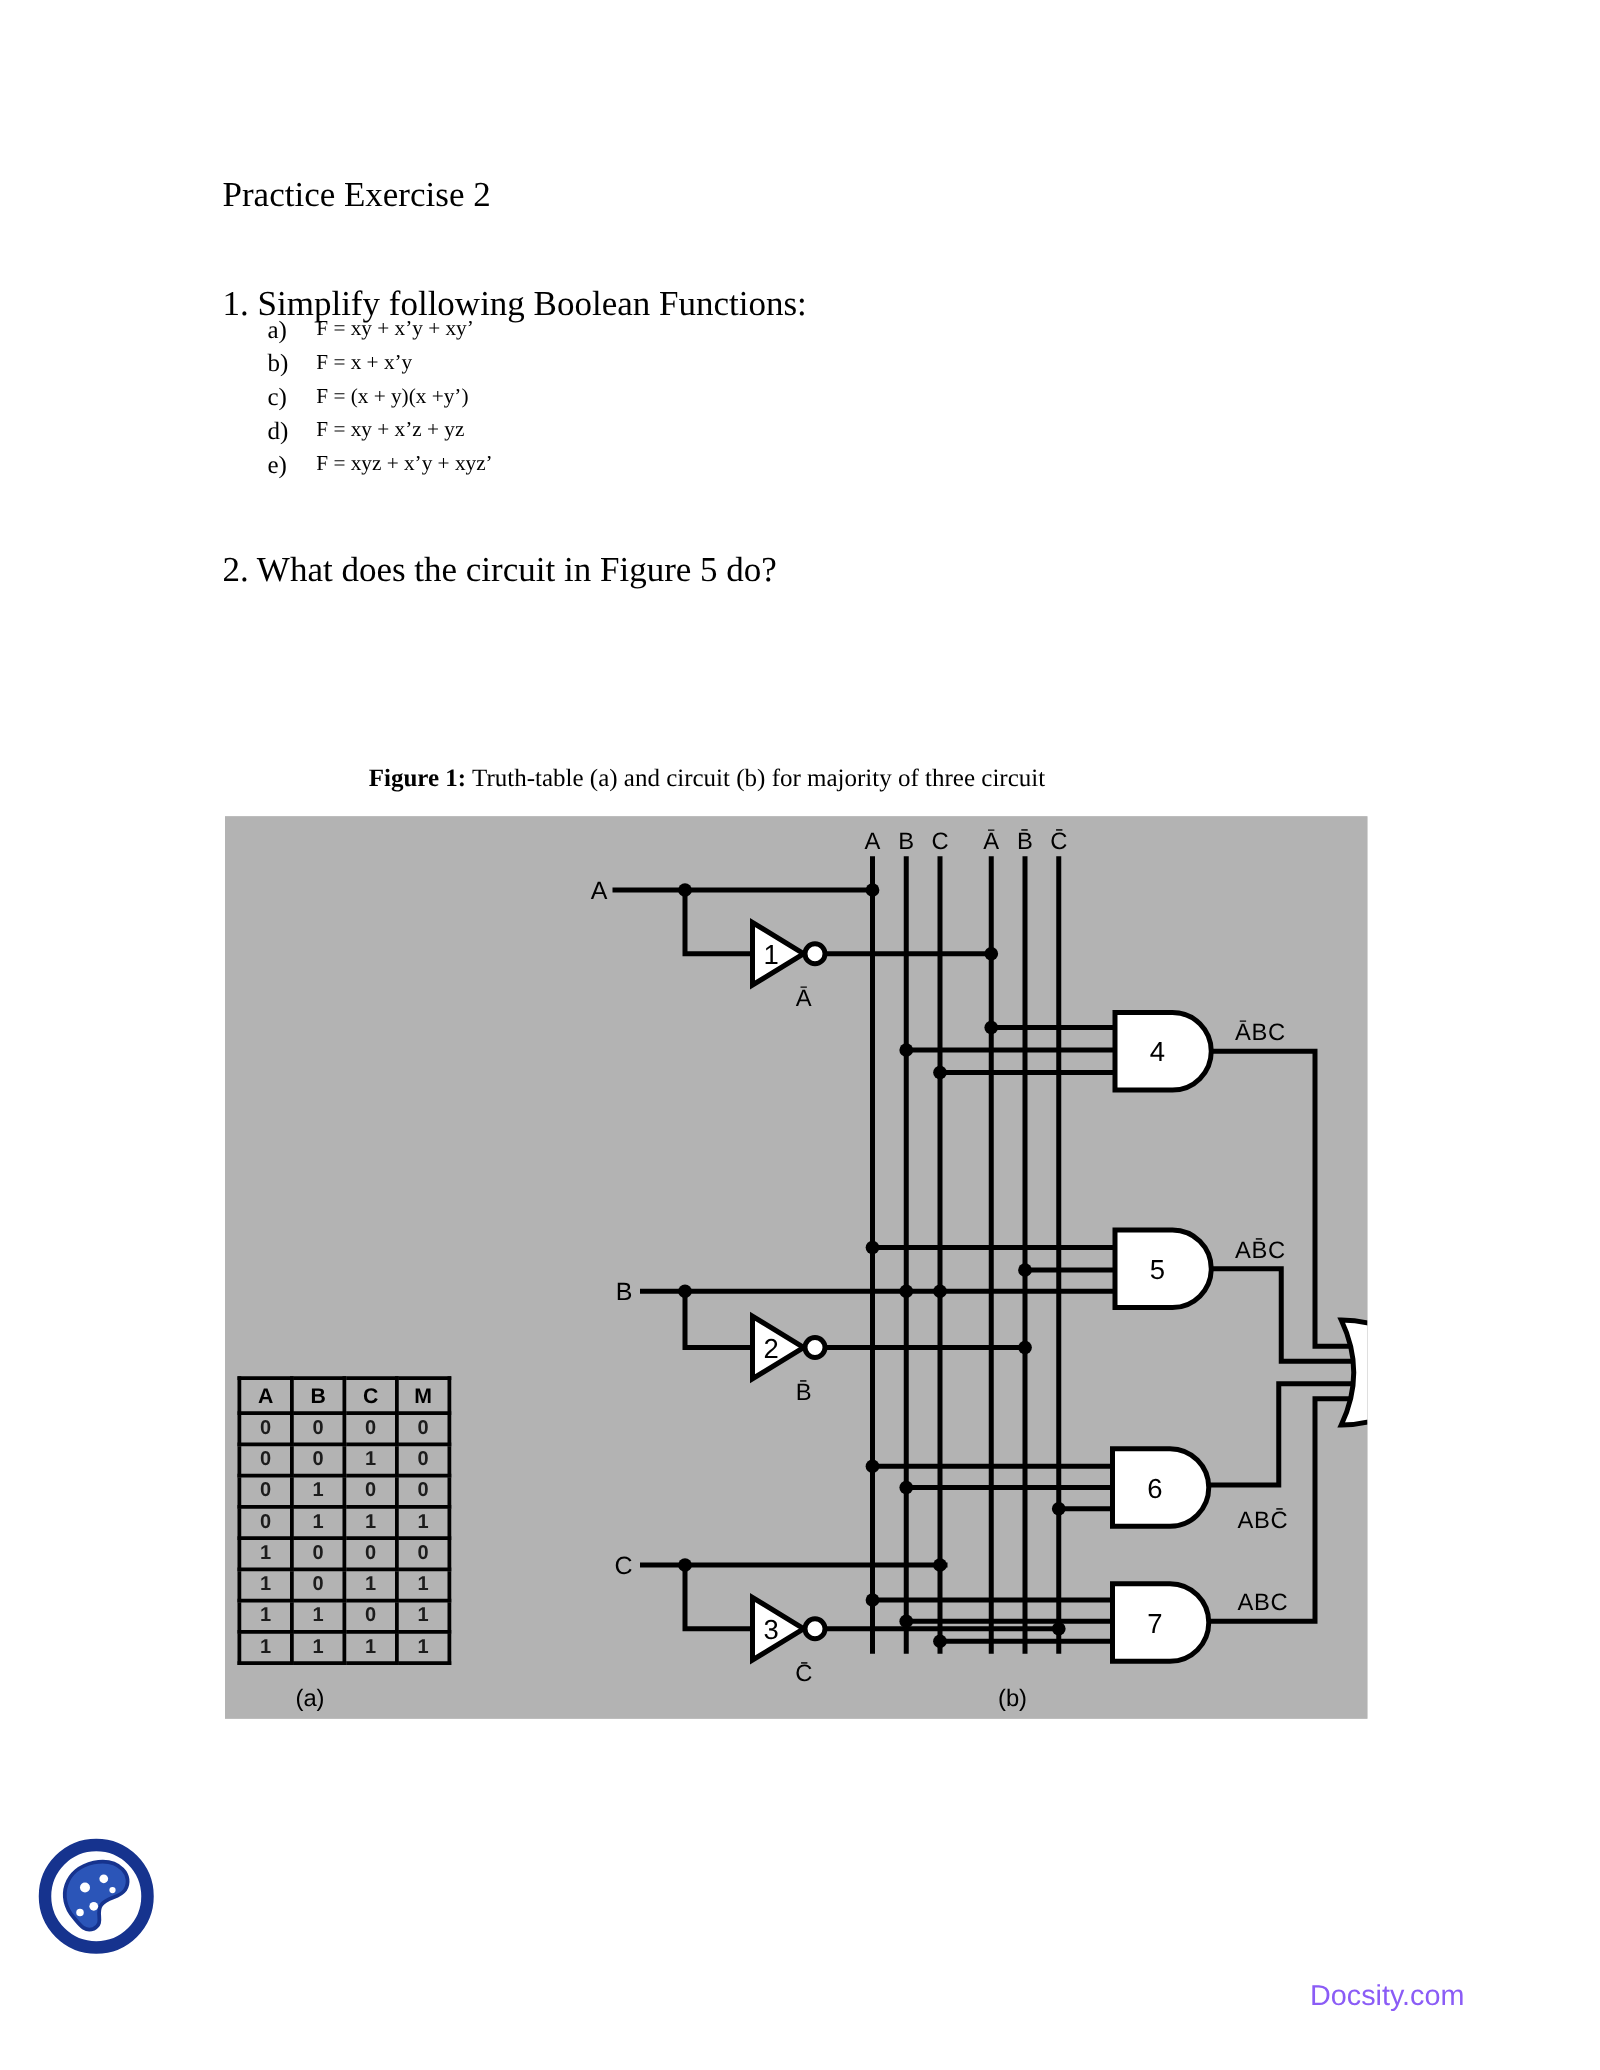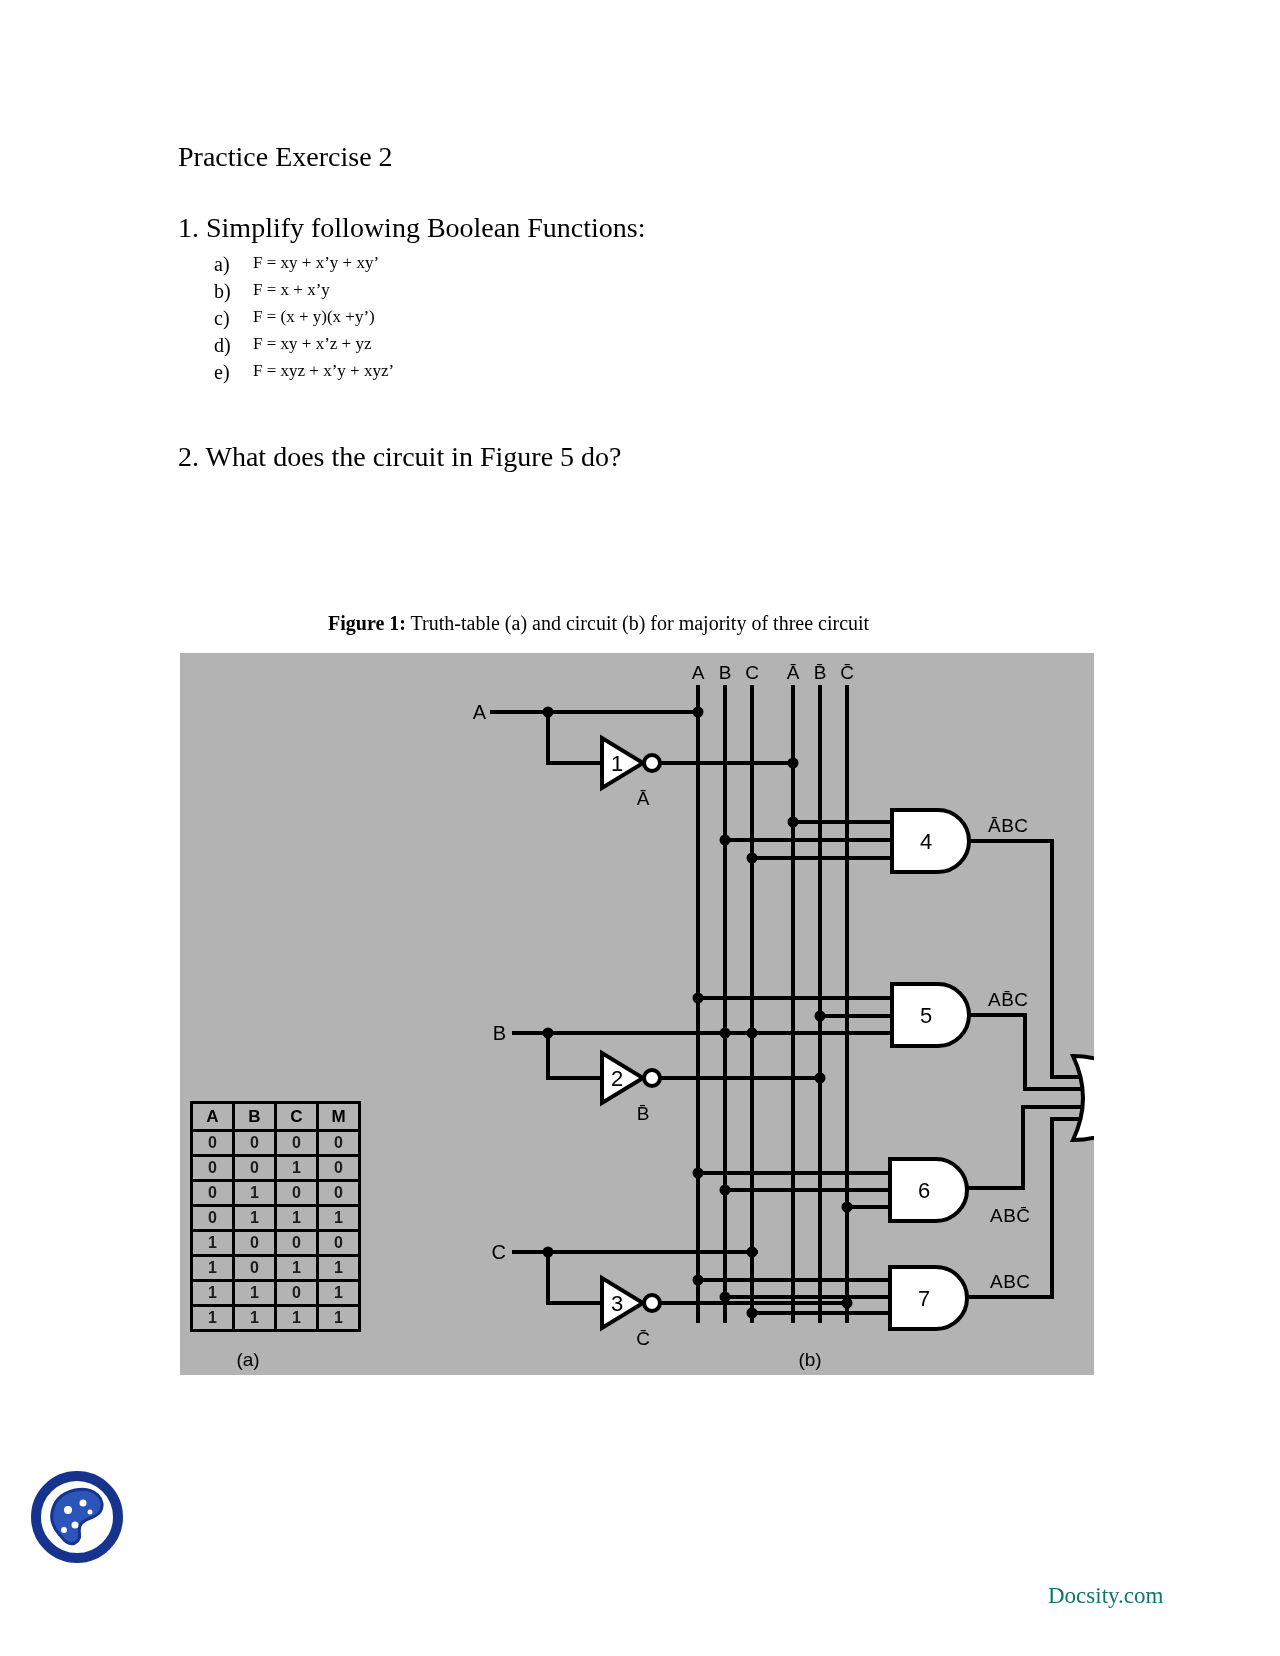--- a/index.html
+++ b/index.html
@@ -7,21 +7,21 @@
     width:1280px;height:1656px;background:#ffffff;position:relative;
     font-family:"Liberation Serif", serif;color:#000;
   }
   .abs{position:absolute;}
   .doc-text{font-size:28px;line-height:24px;white-space:pre;}
   .q1-items{left:214px;top:253px;}
   .q1-item{display:flex;height:27px;align-items:flex-start;}
   .q1-item .it-label{width:39px;font-size:20px;}
   .q1-item .it-formula{font-size:17px;white-space:pre;}
   .caption{left:285px;top:589px;font-size:20px;white-space:pre;}
-  .caption b{font-weight:bold;margin-left:33px;}
+  .caption b{font-weight:bold;}
 
   
   .figure-wrap{left:180px;top:653px;width:914px;height:722px;background:#b3b3b3;overflow:hidden;}
   .figure-wrap svg{position:absolute;left:0;top:0;}
   svg text{font-family:"Liberation Sans", sans-serif;fill:#000;}
   .bus-label{font-size:19px;}
   .in-label{font-size:20px;}
   .gate-num{font-size:22px;}
   .inv-label{font-size:19px;}
   .prod-label{font-size:19px;letter-spacing:0.5px;}
@@ -33,29 +33,29 @@
   table.truth th, table.truth td{
     border:3px solid #000;width:39px;text-align:center;padding:0;}
   table.truth th{height:25px;font-size:17px;font-weight:bold;}
   table.truth td{height:22px;font-size:16px;font-weight:bold;color:#1c1c1c;}
   .sublabel{font-family:"Liberation Sans", sans-serif;font-size:19px;text-align:center;}
   .sublabel-a{left:28px;top:696px;width:80px;}
   .sublabel-b{left:598px;top:696px;width:64px;}
 
   
   .logo-box{left:28px;top:1468px;width:98px;height:98px;}
-  .brand-text{left:1048px;top:1583px;font-family:Liberation Serif, serif;
-    font-size:23px;color:#0f766e;}
+  .brand-text{left:1048px;top:1583px;font-family:Liberation Sans, sans-serif;
+    font-size:23px;color:#8b5cf6;}
 </style>
 </head>
 <body>
 
 <div class="abs doc-text" style="left:178px;top:145px;">Practice Exercise 2</div>
 
-<div class="abs doc-text" style="left:178px;top:216px;">1. Simplify following Boolean Functions:</div>
+<div class="abs doc-text" style="left:178px;top:232px;">1. Simplify following Boolean Functions:</div>
 
 <div class="abs q1-items">
   <div class="q1-item">
     <span class="it-label">a)</span>
     <span class="it-formula">F = xy + x’y + xy’</span>
   </div>
   <div class="q1-item">
     <span class="it-label">b)</span>
     <span class="it-formula">F = x + x’y</span>
   </div>

